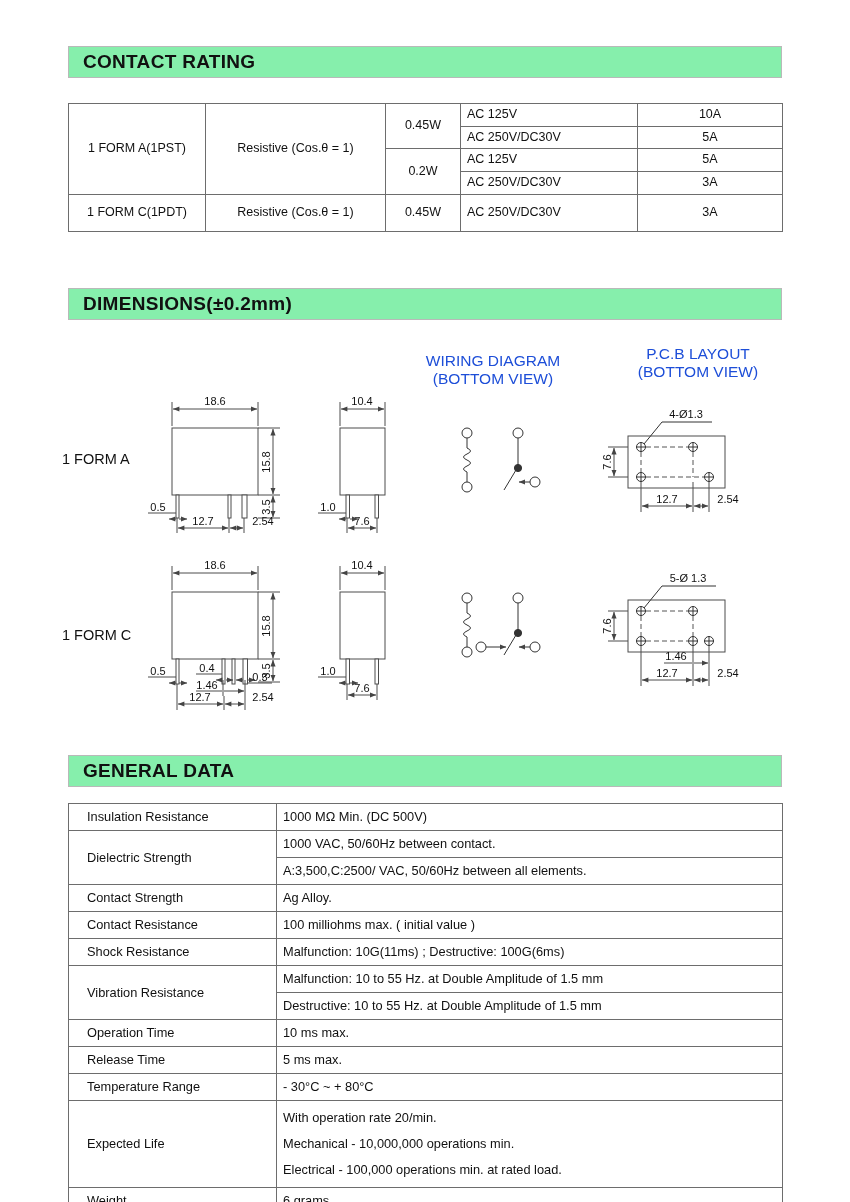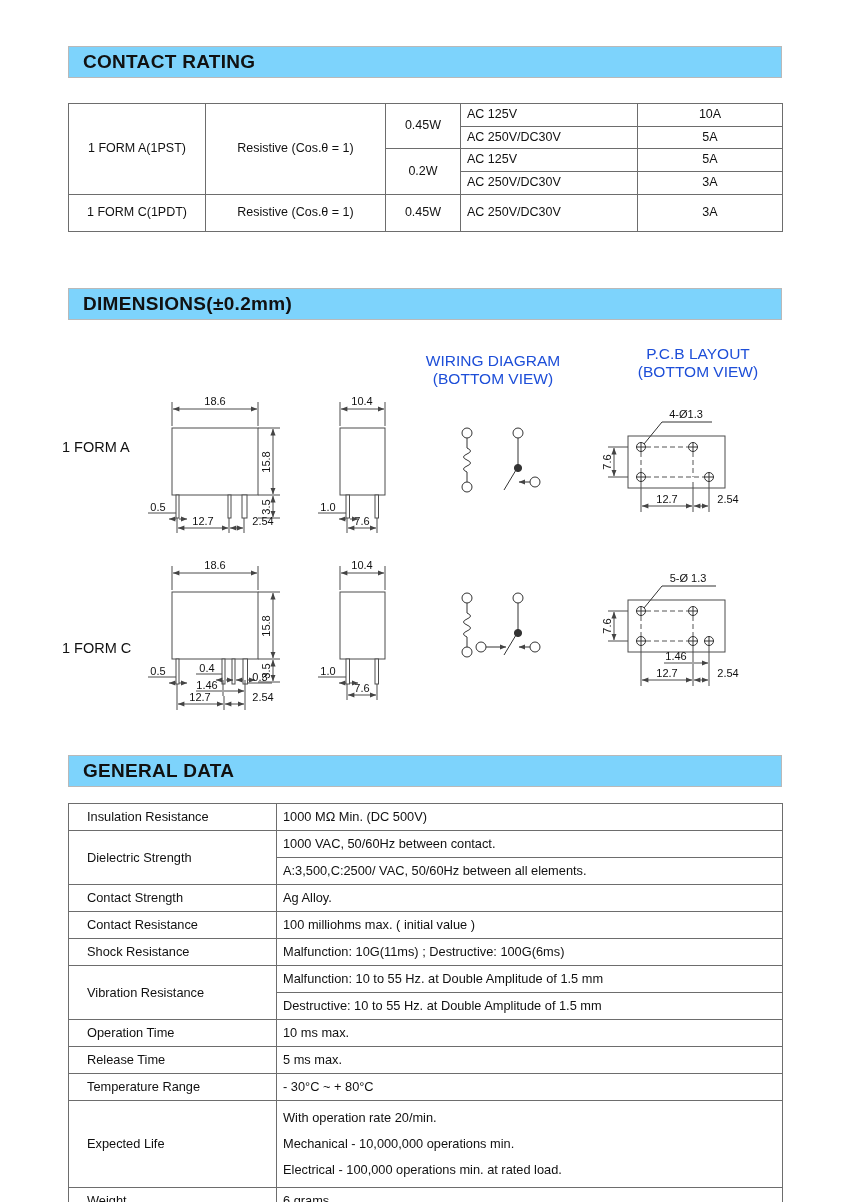--- a/index.html
+++ b/index.html
@@ -15,21 +15,21 @@
     color: #1a1a1a;
     overflow: hidden;
   }
 
   
   .section-bar {
     position: absolute;
     left: 68px;
     width: 714px;
     height: 32px;
-    background: #7dd3fc;
+    background: #86efac;
     border: 1px solid #b9b9b9;
     box-sizing: border-box;
     display: flex;
     align-items: center;
   }
   .section-bar .section-title {
     font-size: 19px;
     font-weight: bold;
     letter-spacing: 0.3px;
     padding-left: 14px;
@@ -82,22 +82,22 @@
   }
   #wiring-heading { left: 408px; top: 352px; width: 170px; }
   #pcb-heading    { left: 608px; top: 345px; width: 180px; }
 
   .rowlabel {
     position: absolute;
     font-size: 14.5px;
     color: #111111;
     white-space: nowrap;
   }
-  #form-a-row-label { left: 62px; top: 439px; }
-  #form-c-row-label { left: 62px; top: 640px; }
+  #form-a-row-label { left: 62px; top: 451px; }
+  #form-c-row-label { left: 62px; top: 627px; }
 </style>
 </head>
 <body>
 
 <div class="section-bar" style="top:46px;">
   <span class="section-title">CONTACT RATING</span>
 </div>
 
 <table class="dtable" id="contact-rating-table">
   <colgroup>

